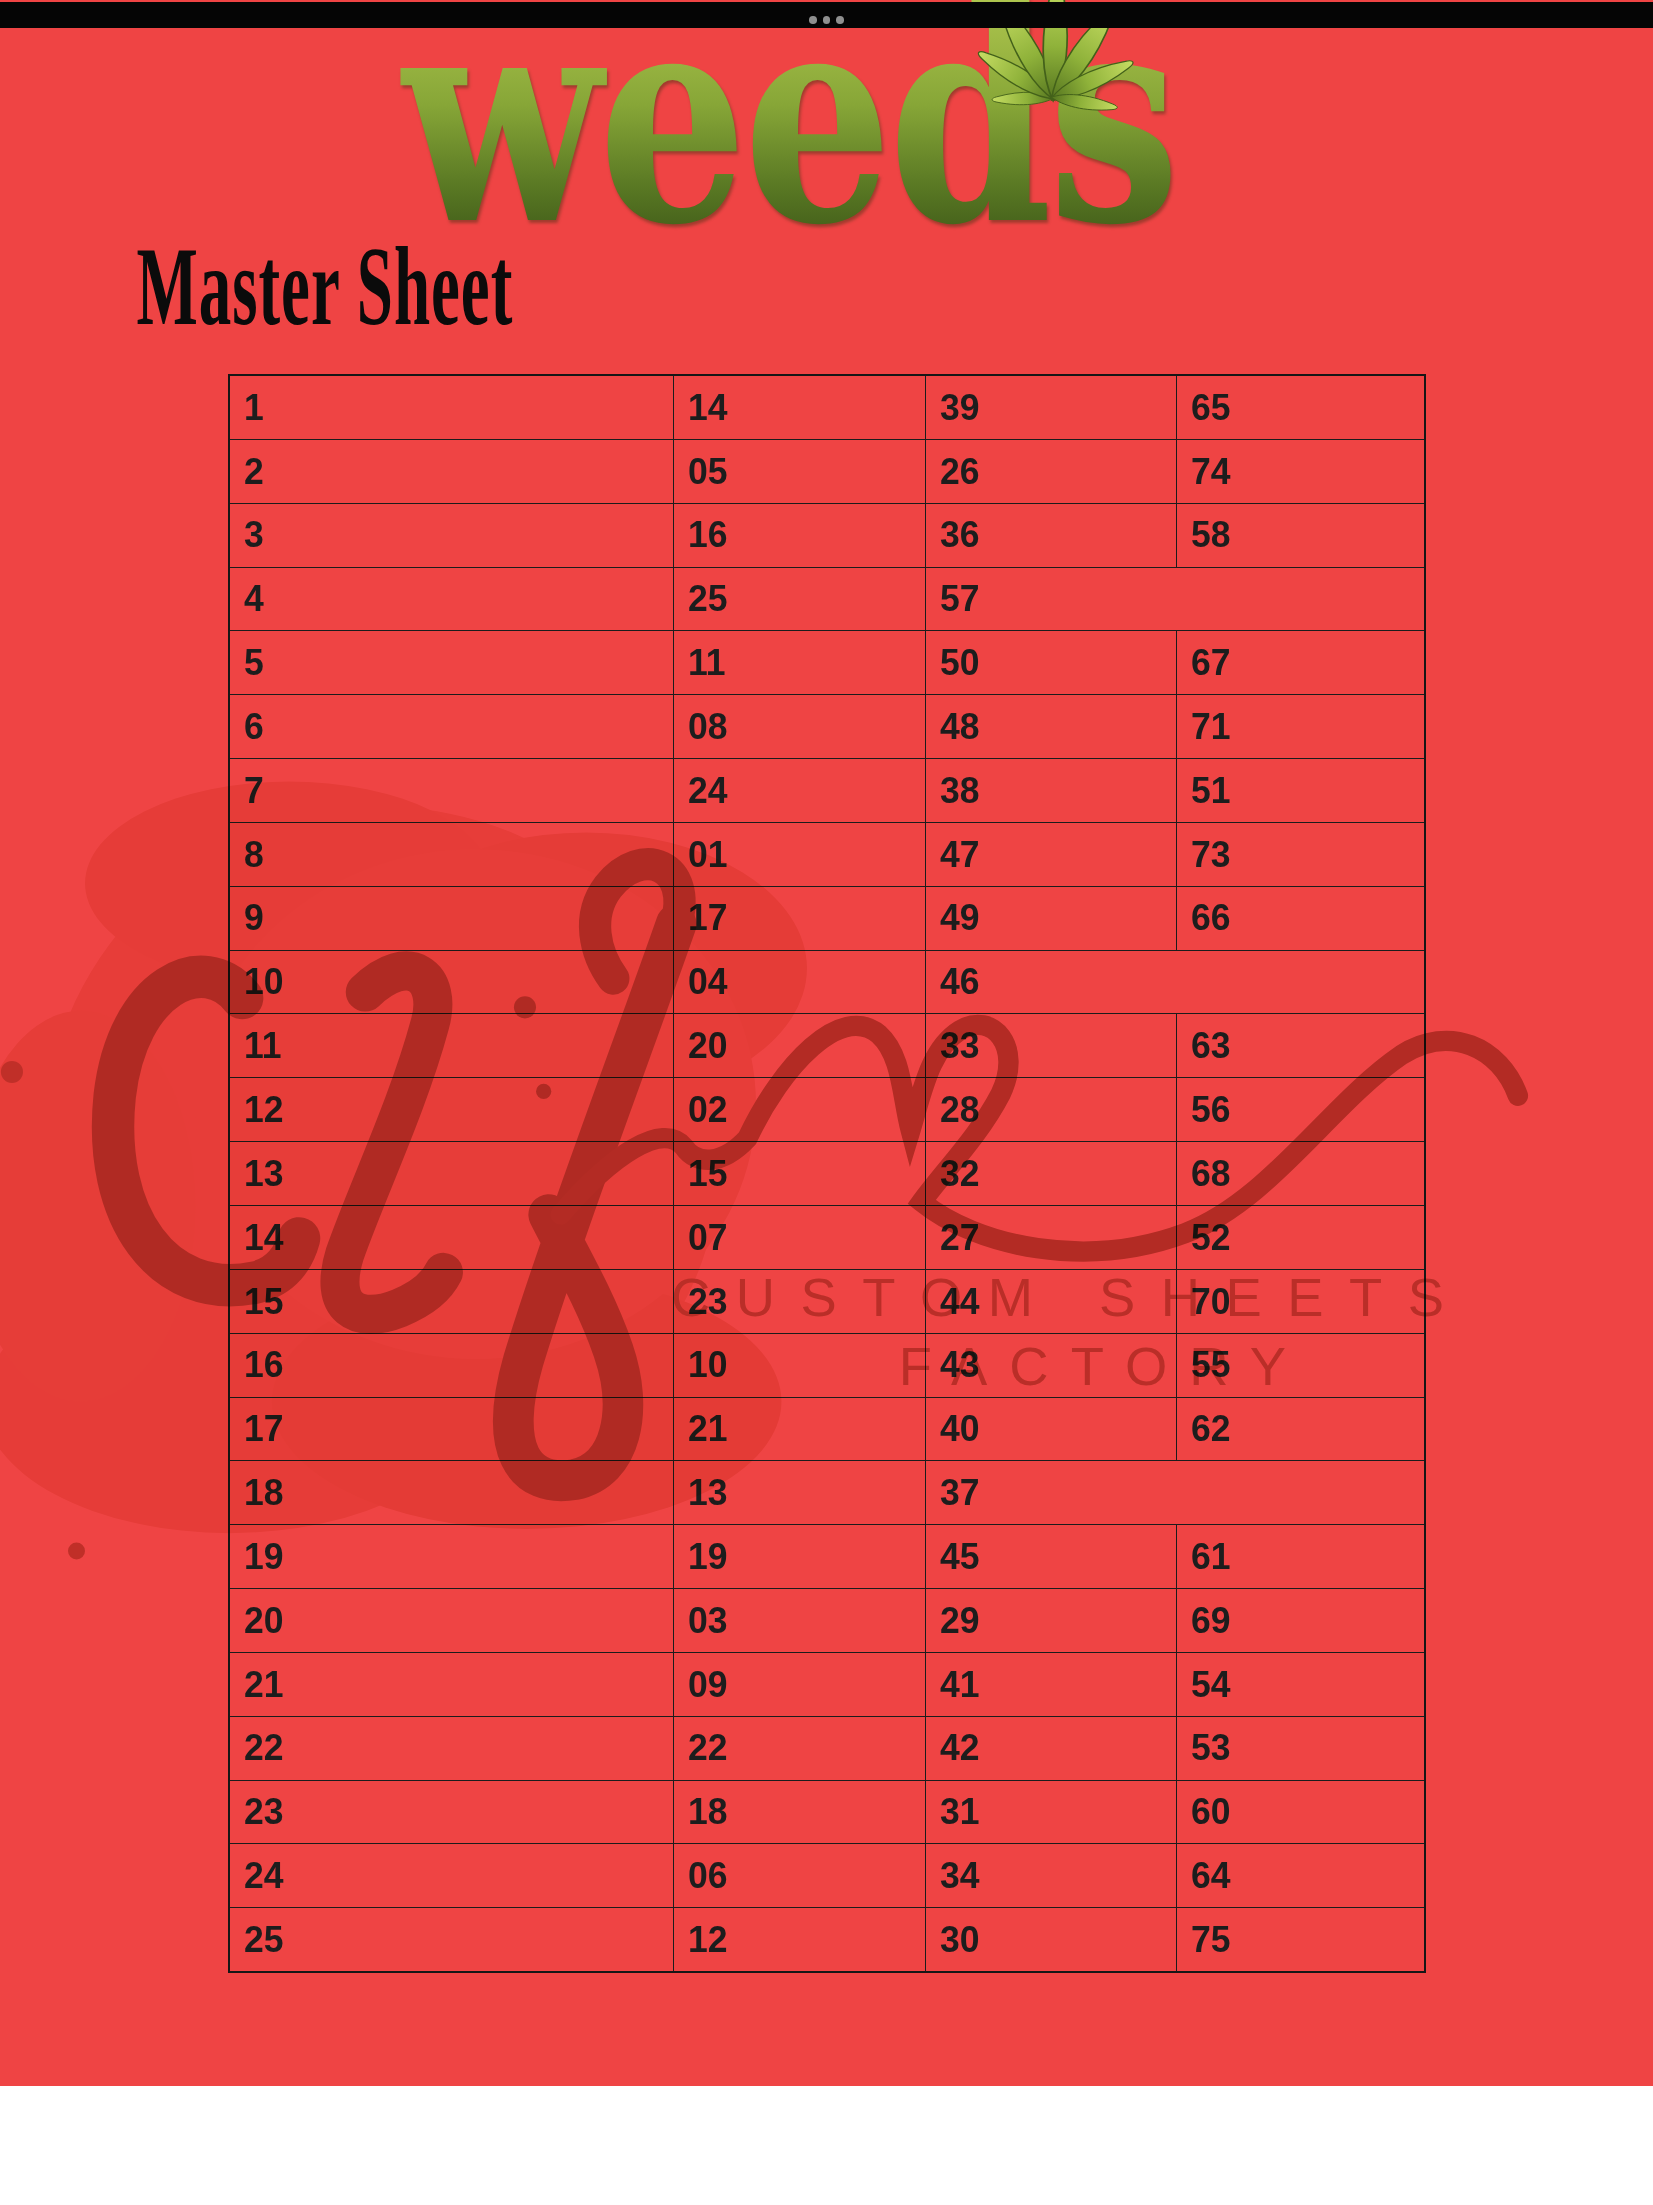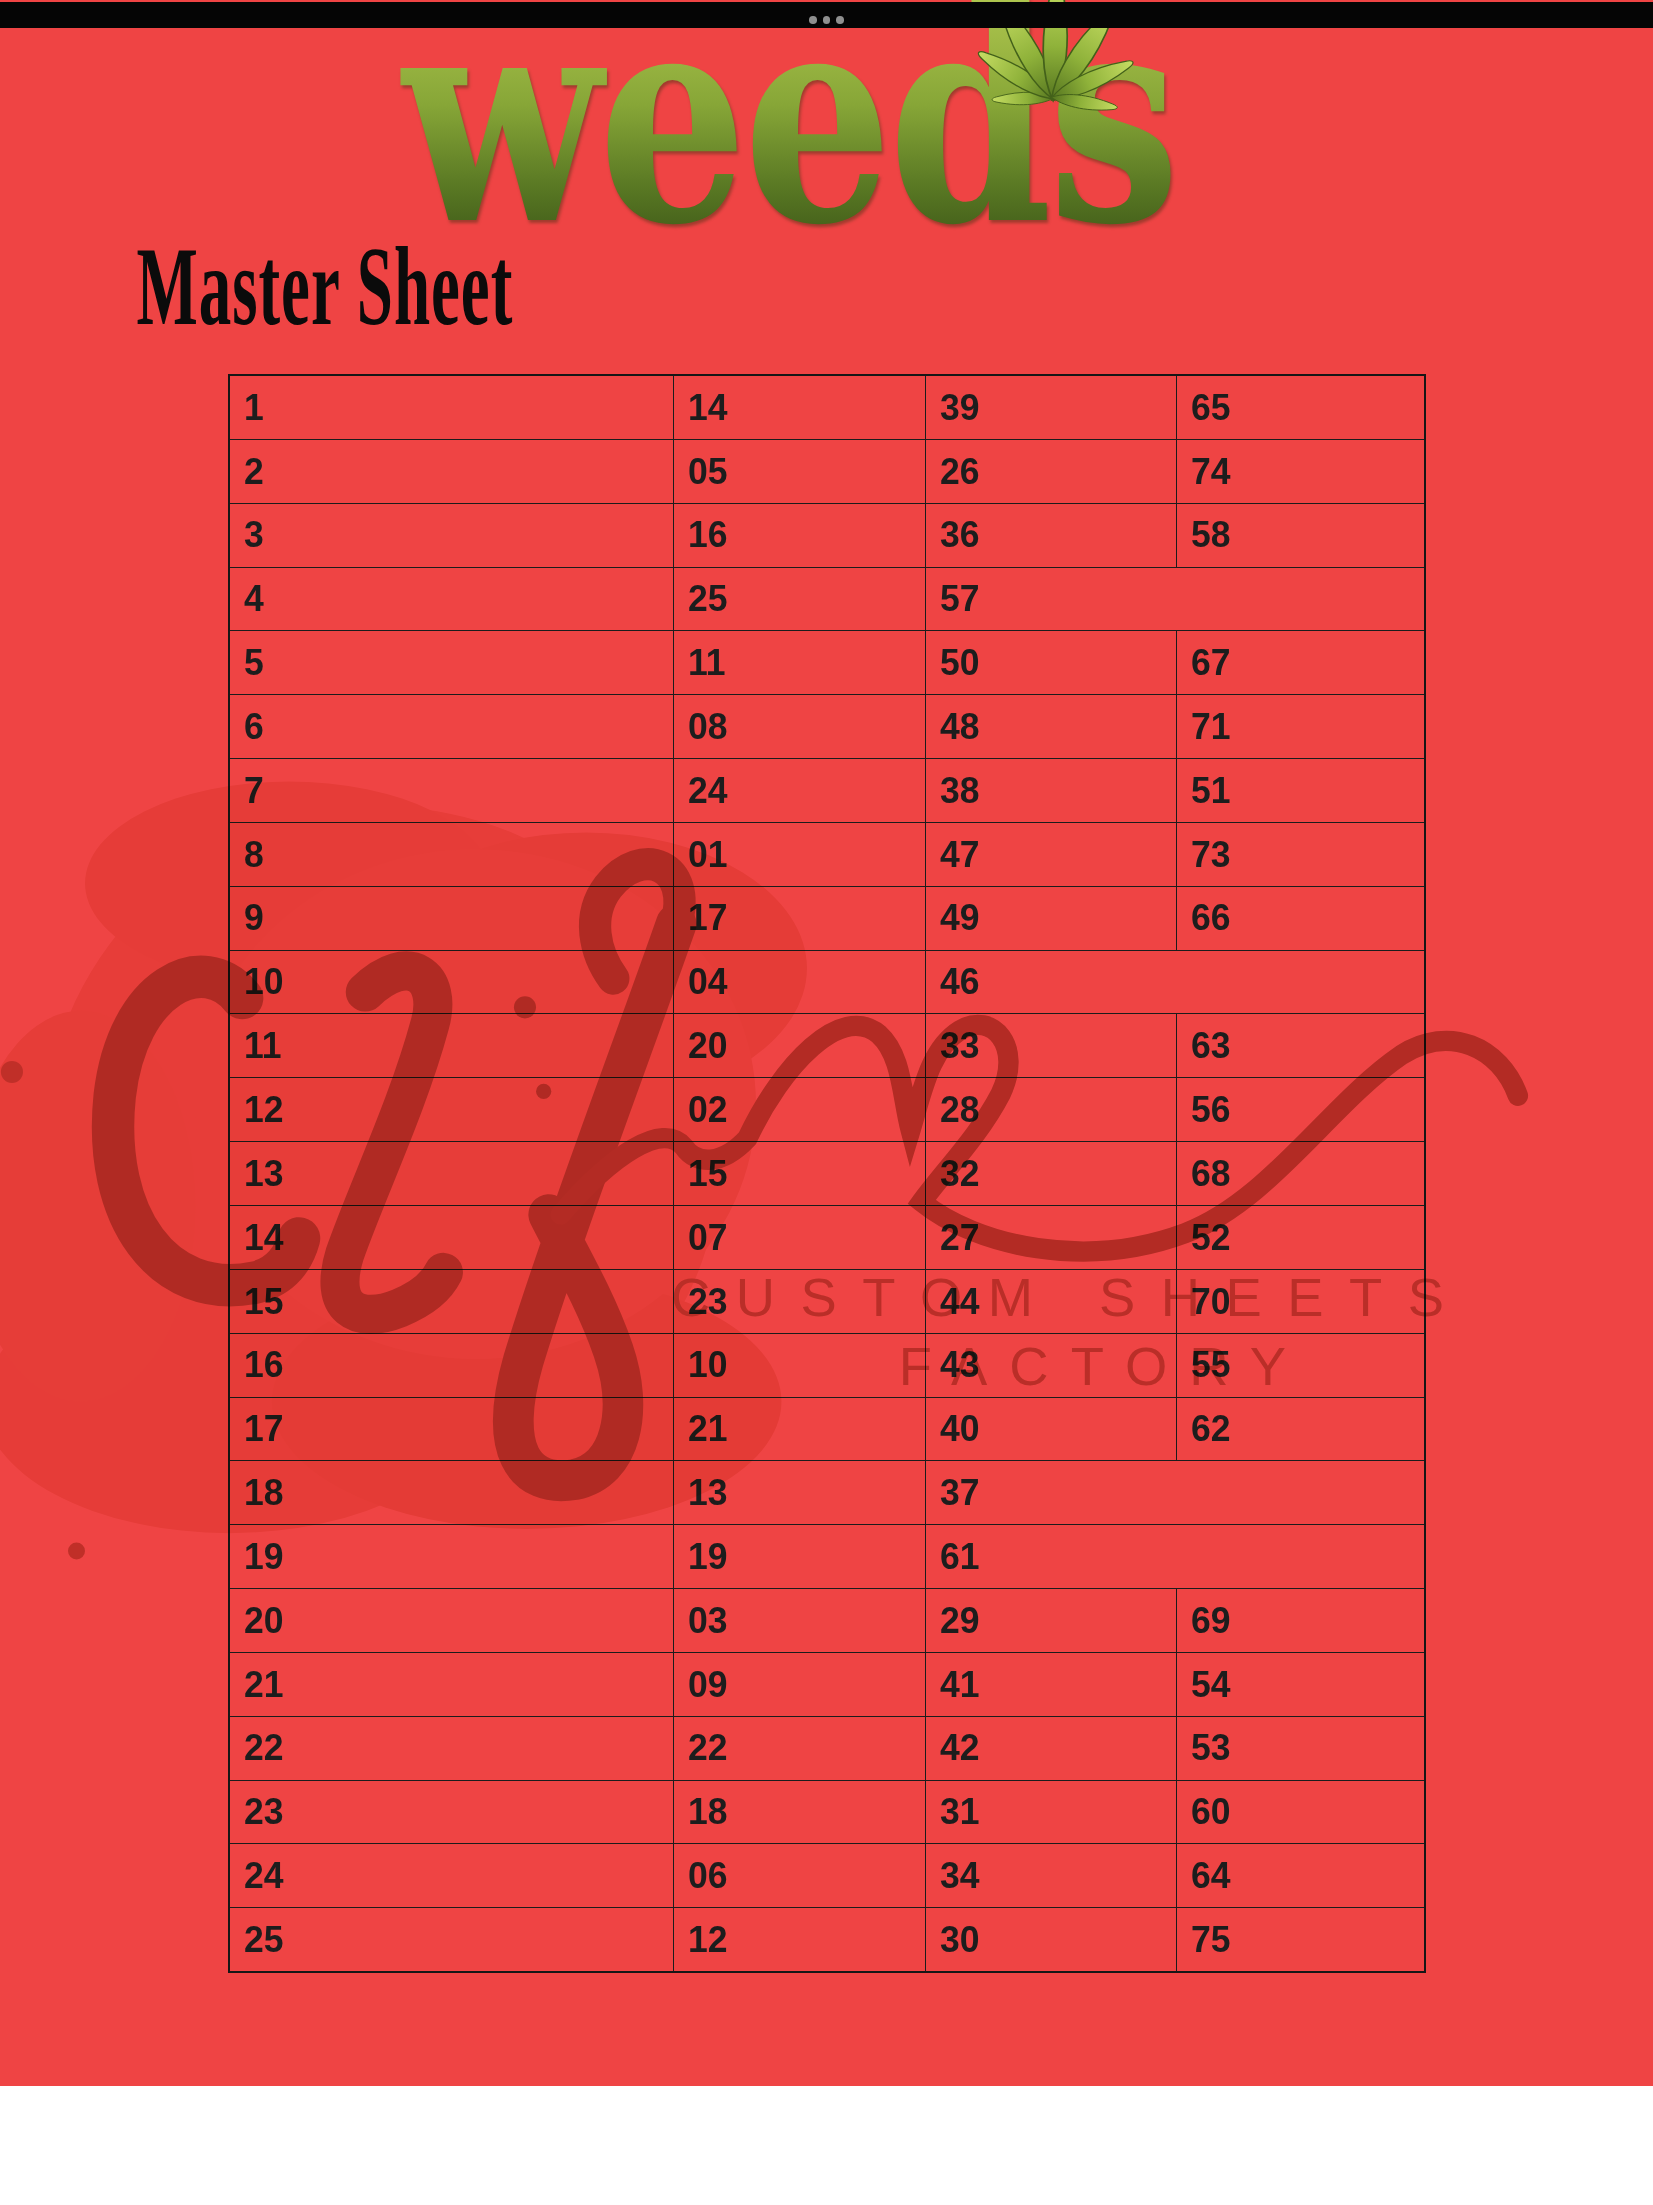--- a/index.html
+++ b/index.html
@@ -196,20 +196,21 @@
         <div class="tcell c3"><span>62</span></div>
       </div>
       <div class="trow">
         <div class="tcell c0"><span>18</span></div>
         <div class="tcell c1"><span>13</span></div>
         <div class="tcell c2"><span>37</span></div>
       </div>
       <div class="trow">
         <div class="tcell c0"><span>19</span></div>
         <div class="tcell c1"><span>19</span></div>
+        <div class="tcell c2"><span>45</span></div>
         <div class="tcell c3"><span>61</span></div>
       </div>
       <div class="trow">
         <div class="tcell c0"><span>20</span></div>
         <div class="tcell c1"><span>03</span></div>
         <div class="tcell c2"><span>29</span></div>
         <div class="tcell c3"><span>69</span></div>
       </div>
       <div class="trow">
         <div class="tcell c0"><span>21</span></div>

